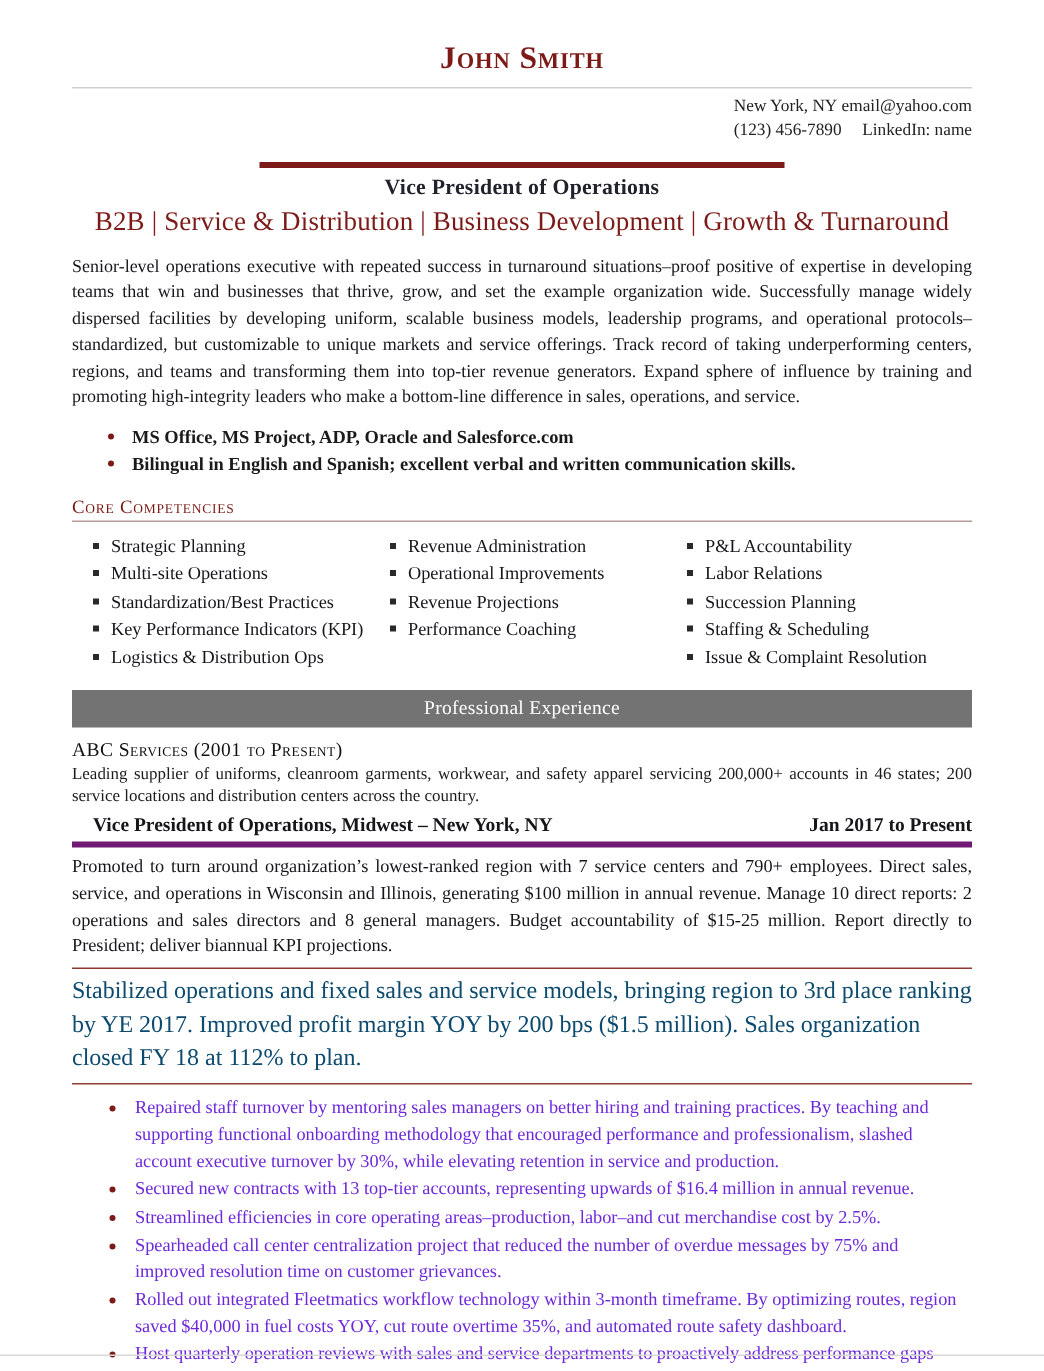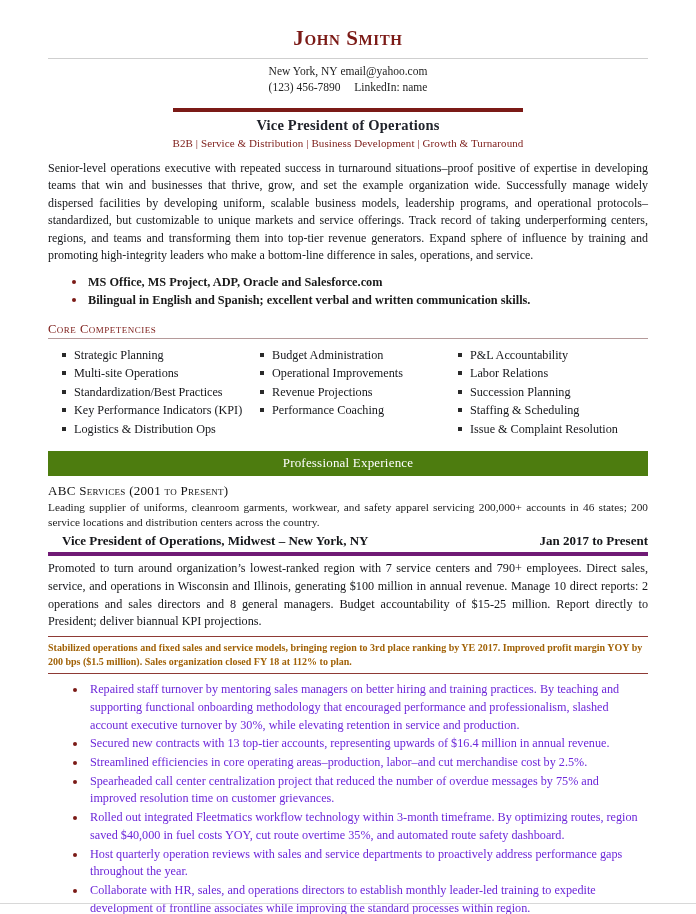--- a/index.html
+++ b/index.html
@@ -32,21 +32,21 @@
     letter-spacing: 0.6px;
     padding-top: 27px;
     line-height: 1.1;
   }
   .rule-gray {
     border-top: 1px solid #cfcfcf;
     margin-top: 8px;
   }
   .contact {
     display: flex;
-    justify-content: center;
+    justify-content: flex-end;
     font-size: 11.5px;
     line-height: 1.38;
     padding-top: 5px;
     color: #222;
   }
   .contact .right { text-align: right; }
 
   .title-rule {
     width: 350px;
     height: 4px;
@@ -56,21 +56,21 @@
   .job-title {
     text-align: center;
     font-size: 14.5px;
     font-weight: bold;
     color: #20232b;
     padding-top: 5px;
     letter-spacing: 0.2px;
   }
   .tagline {
     text-align: center;
-    font-size: 11px;
+    font-size: 18px;
     color: #7b1a16;
     padding-top: 3px;
     letter-spacing: 0.1px;
   }
 
   
   .summary {
     font-size: 12px;
     line-height: 1.46;
     text-align: justify;
@@ -137,21 +137,21 @@
     position: absolute;
     left: 0;
     top: 7px;
     width: 4px;
     height: 4px;
     background: #2a2a2a;
   }
 
   
   .banner {
-    background: #4d7c0f;
+    background: #737373;
     color: #ffffff;
     text-align: center;
     font-size: 13px;
     padding: 4px 0 5px 0;
     margin-top: 12px;
     letter-spacing: 0.2px;
   }
 
   
   .company {
@@ -186,24 +186,24 @@
     text-align: justify;
     color: #15161a;
     padding-top: 4px;
   }
 
   .highlight {
     border-top: 1px solid #8e3a35;
     border-bottom: 1px solid #8e3a35;
     margin-top: 5px;
     padding: 4px 0 4px 0;
-    font-size: 10px;
-    font-weight: bold;
+    font-size: 16px;
+    font-weight: normal;
     line-height: 1.42;
-    color: #a16207;
+    color: #0c4a6e;
   }
 
   ul.achievements {
     list-style: none;
     margin: 7px 0 0 0;
     padding: 0 0 0 22px;
   }
   ul.achievements li {
     position: relative;
     font-size: 12.2px;
@@ -267,21 +267,21 @@
 
   <div class="comp-grid">
     <ul class="comp-col">
       <li>Strategic Planning</li>
       <li>Multi-site Operations</li>
       <li>Standardization/Best Practices</li>
       <li>Key Performance Indicators (KPI)</li>
       <li>Logistics &amp; Distribution Ops</li>
     </ul>
     <ul class="comp-col">
-      <li>Budget Administration</li>
+      <li>Revenue Administration</li>
       <li>Operational Improvements</li>
       <li>Revenue Projections</li>
       <li>Performance Coaching</li>
     </ul>
     <ul class="comp-col">
       <li>P&amp;L Accountability</li>
       <li>Labor Relations</li>
       <li>Succession Planning</li>
       <li>Staffing &amp; Scheduling</li>
       <li>Issue &amp; Complaint Resolution</li>

